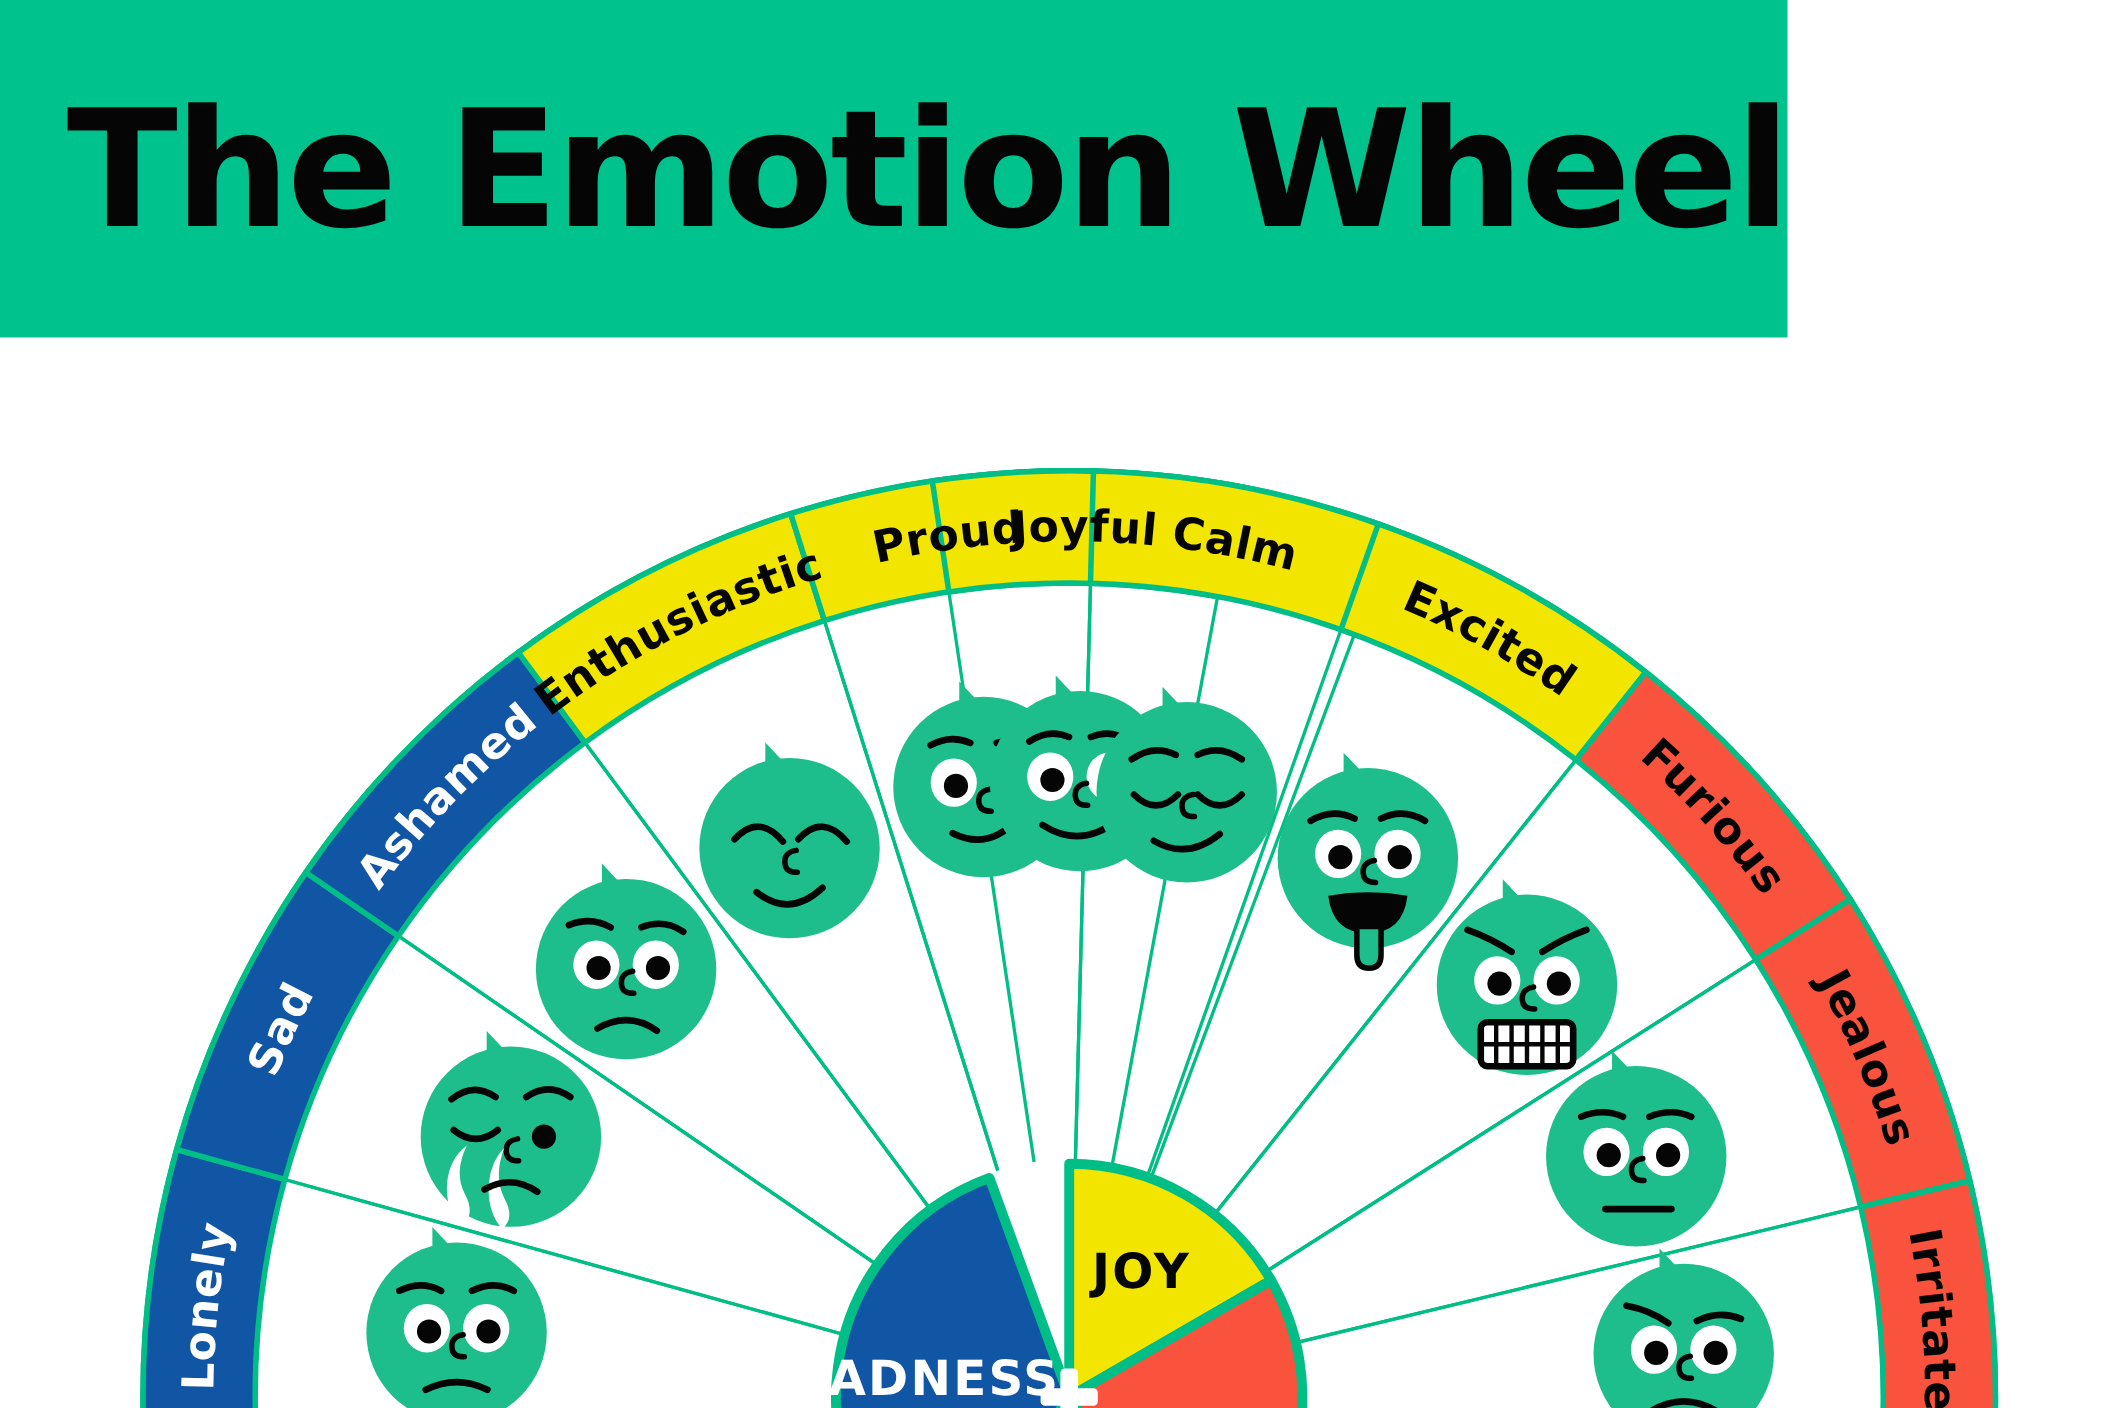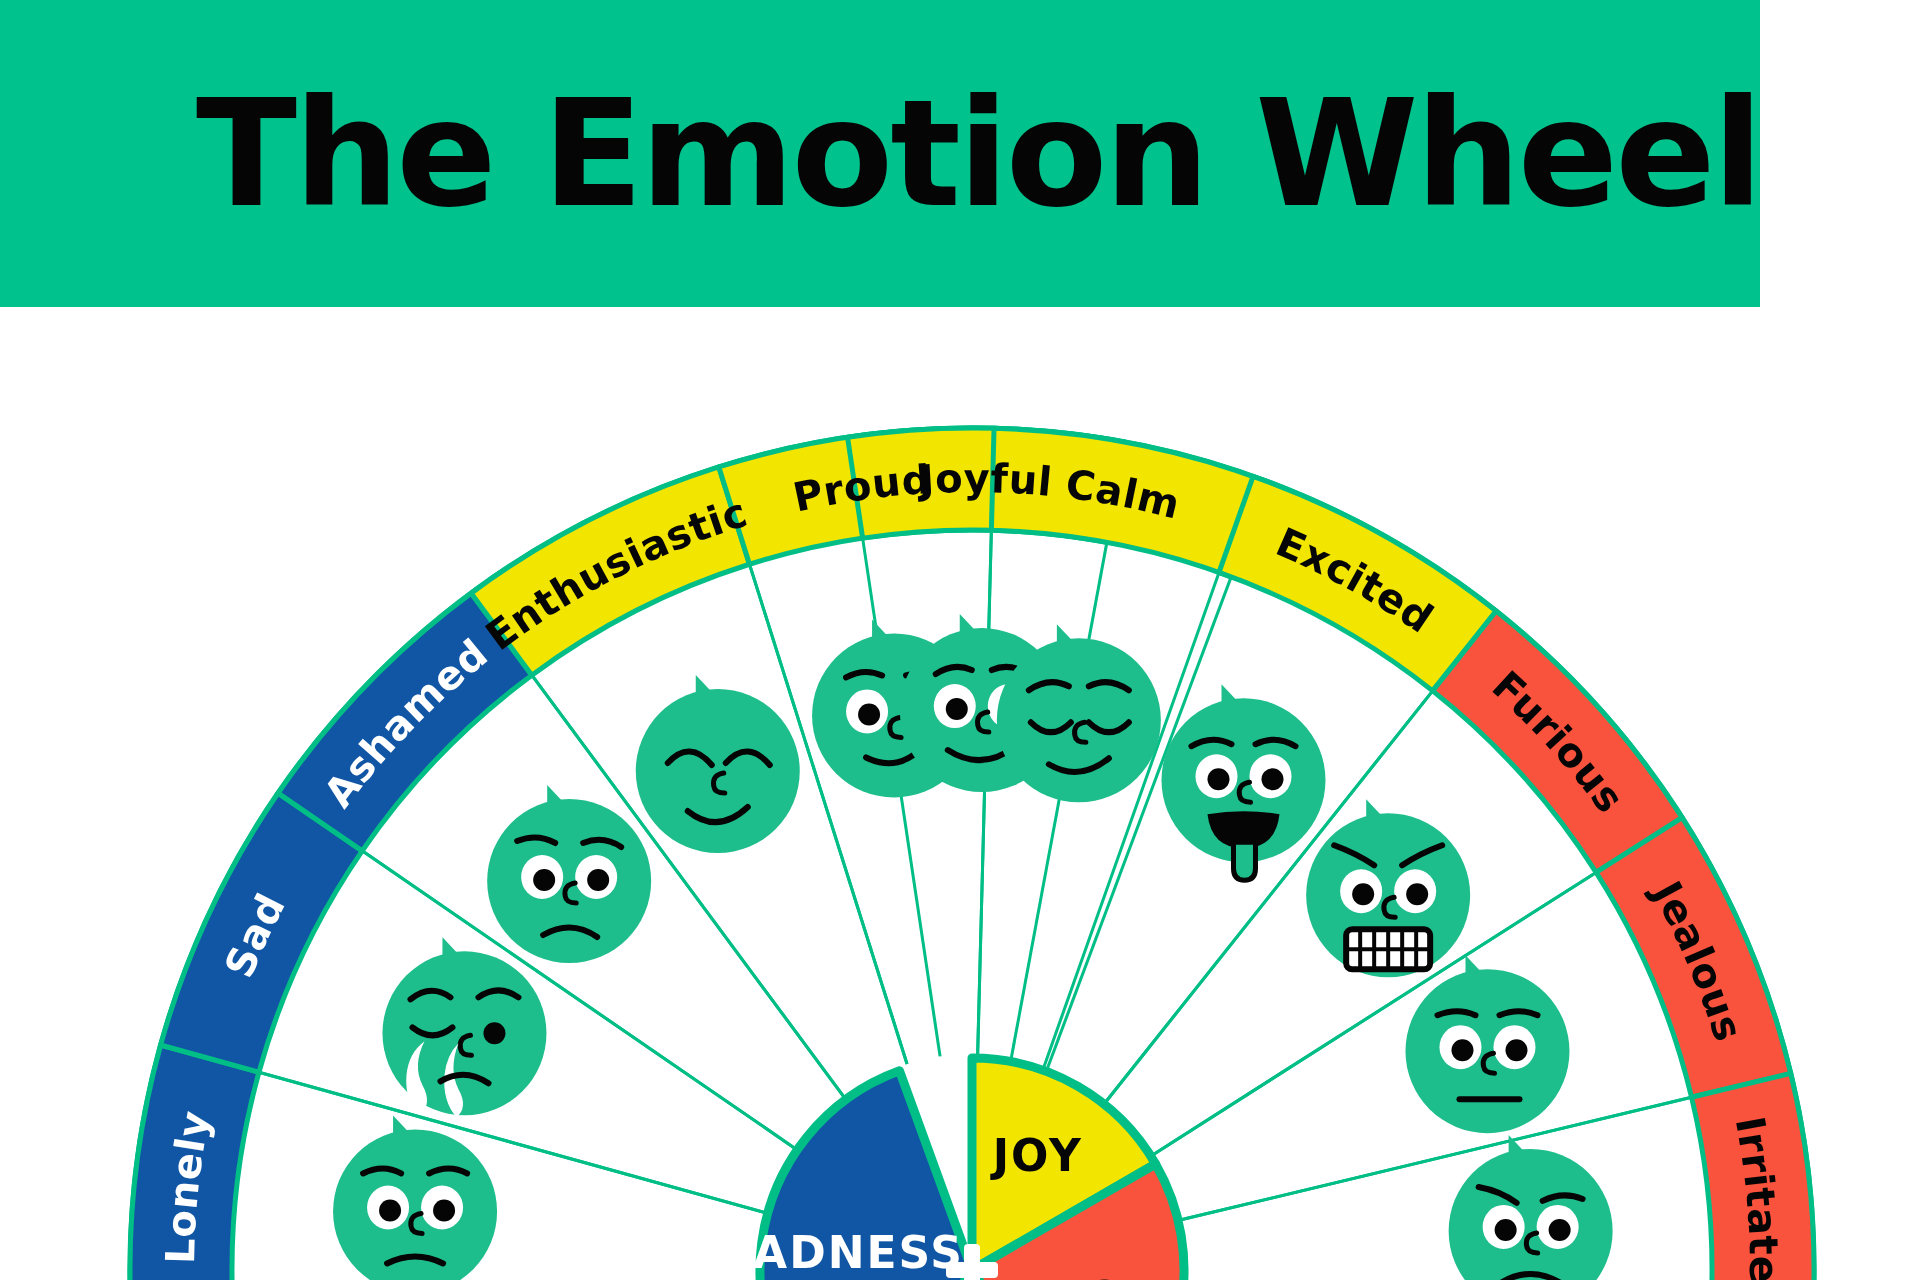--- a/index.html
+++ b/index.html
@@ -5,23 +5,23 @@
 <style>
   html,body{margin:0;padding:0;}
   body{
     width:1920px;height:1280px;overflow:hidden;background:#ffffff;
     font-family:"Liberation Sans","DejaVu Sans",sans-serif;
   }
   #page{position:relative;width:1920px;height:1280px;background:#ffffff;}
 
   
   .header{
-    position:absolute;left:0;top:0;width:1760px;height:307px;
+    position:absolute;left:0;top:0;width:1625px;height:307px;
     background:var(--brand,#00C28C);
-    display:flex;align-items:center;justify-content:flex-start;
+    display:flex;align-items:center;justify-content:flex-end;
     box-sizing:border-box;padding-left:196px;
   }
   .header h1{
     margin:0;
     font-family:"DejaVu Sans","Liberation Sans",sans-serif;
     font-weight:800;
     font-size:148px;
     line-height:1;
     letter-spacing:-3px;
     color:#050505;

